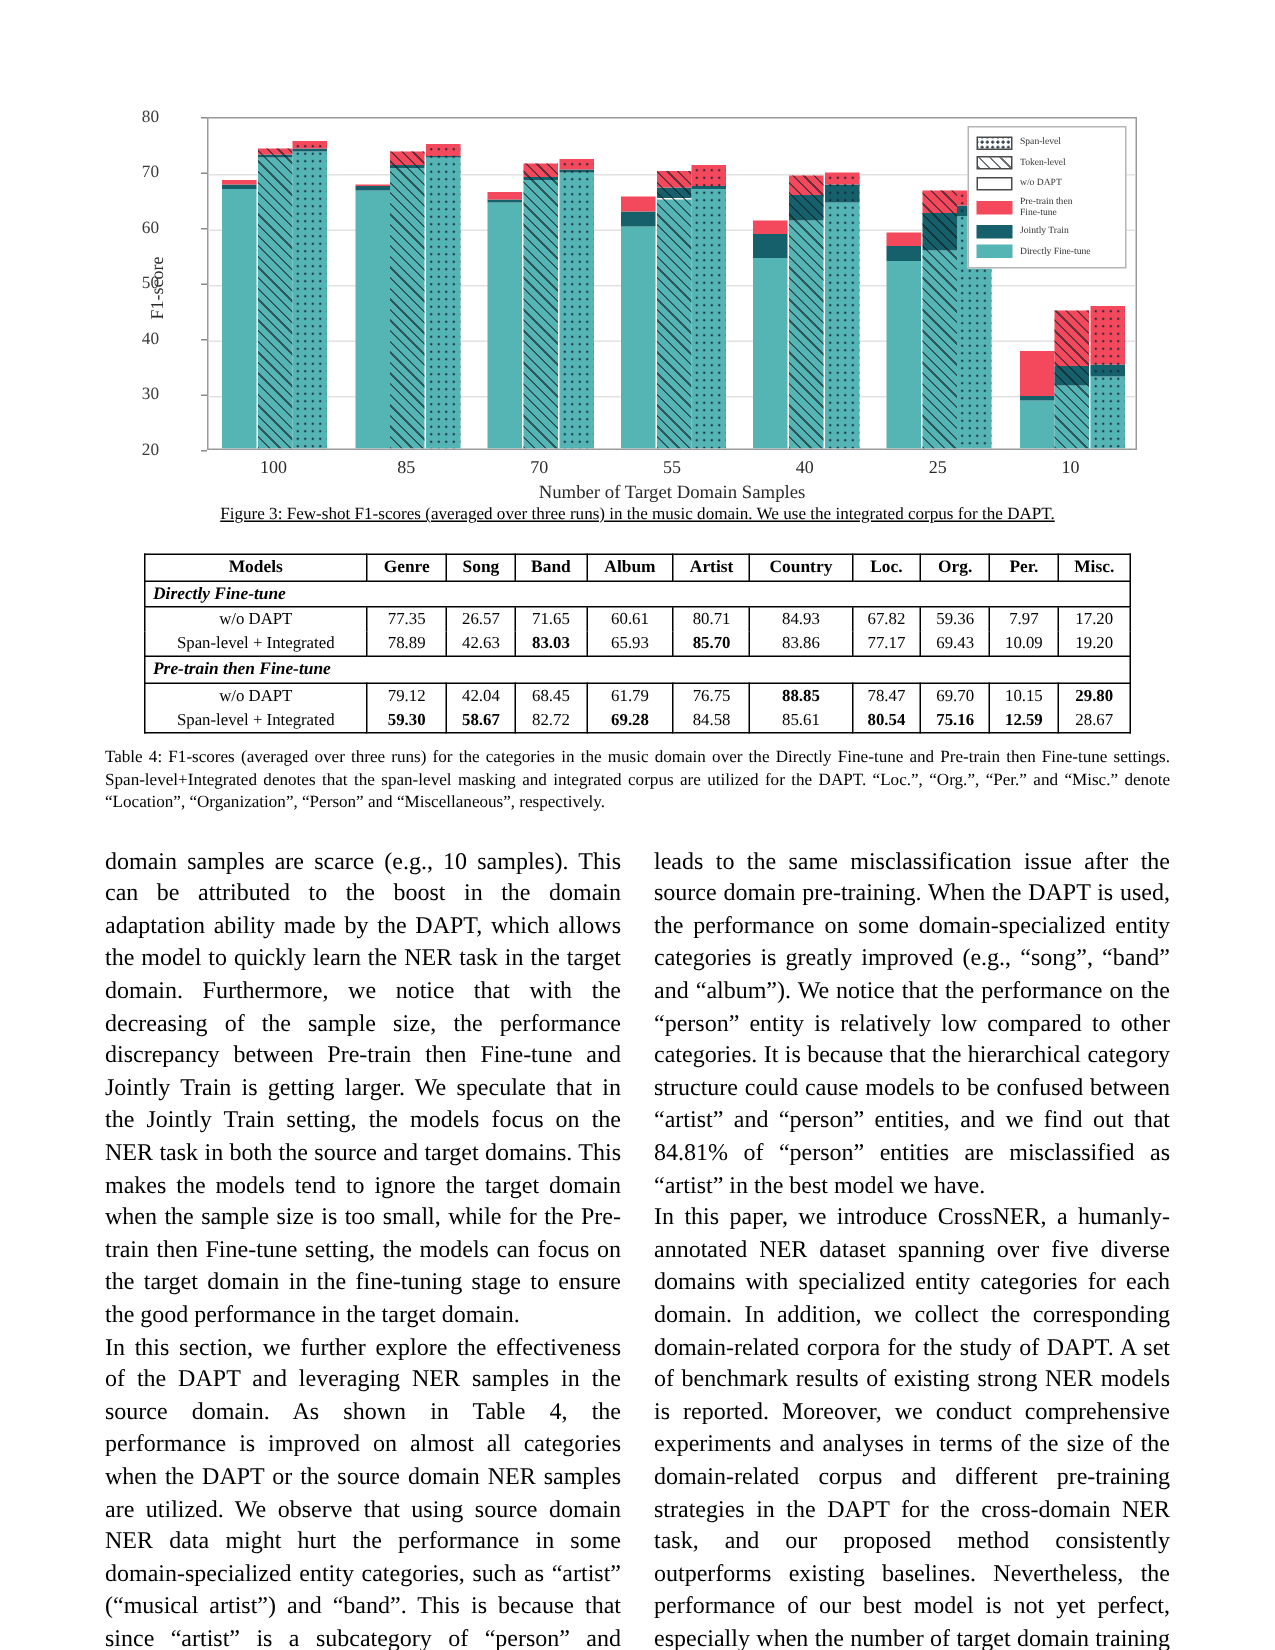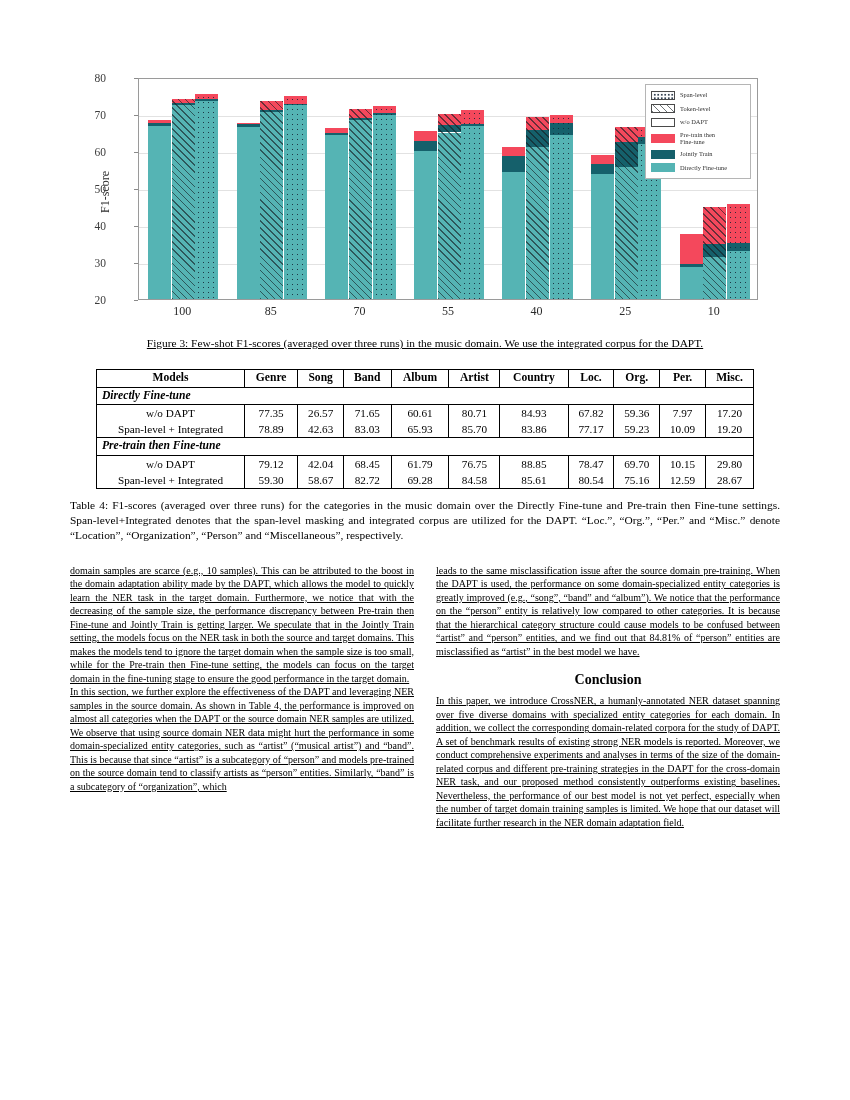--- a/index.html
+++ b/index.html
@@ -140,39 +140,38 @@
     text-align: center;
     white-space: nowrap;
     line-height: 1.25;
   }
   table.results thead th { font-weight: bold; font-size: 11.6px; }
   td.model-col, th.model-col { text-align: left; padding-left: 5px; width: 148px; margin-top: 47px; }
   tr.section td {
     font-weight: bold; font-style: italic; text-align: left;
     padding-left: 5px; font-size: 11.6px;
   }
-  .b { font-weight: normal; }
+  .b { font-weight: bold; }
   tr.row-first td { border-bottom: none; }
   tr.row-second td { border-top: none; }
 
   
   .columns {
     display: flex;
     gap: 22px;
     margin-top: 20px;
   }
   .col { width: 344px; }
   .col p {
     margin: 0 0 0 0;
-    font-size: 10px;
+    font-size: 16px;
     line-height: 1.35;
     text-align: justify;
     text-justify: inter-word;
     hyphens: auto;
-    text-decoration: underline;
   }
   .col h3 {
     font-size: 12.6px;
     font-weight: bold;
     margin: 13px 0 4px 0;
     text-align: left;
   }
   .col h2.center {
     font-size: 14px;
     font-weight: bold;
@@ -366,20 +365,21 @@
       </div>
       <div id="xticks">
           <div class="xtick-label" style="left: 72.2857px;">100</div>
           <div class="xtick-label" style="left: 160.857px;">85</div>
           <div class="xtick-label" style="left: 249.429px;">70</div>
           <div class="xtick-label" style="left: 338px;">55</div>
           <div class="xtick-label" style="left: 426.571px;">40</div>
           <div class="xtick-label" style="left: 515.143px;">25</div>
           <div class="xtick-label" style="left: 603.714px;">10</div>
         </div>
+      <div class="xlabel">Number of Target Domain Samples</div>
     </div>
   </div>
 
   <div class="fig-caption">Figure 3: Few-shot F1-scores (averaged over three runs) in the music domain. We use the integrated corpus for the DAPT.</div>
 
   <div class="table-wrap">
     <table class="results">
       <thead>
         <tr id="headRow">
             <th class="model-col">Models</th>
@@ -414,21 +414,21 @@
           </tr>
           <tr class="row-second">
             <td class="model-col">Span-level + Integrated</td>
             <td>78.89</td>
             <td>42.63</td>
             <td class="b">83.03</td>
             <td>65.93</td>
             <td class="b">85.70</td>
             <td>83.86</td>
             <td>77.17</td>
-            <td>59.23</td>
+            <td>69.43</td>
             <td>10.09</td>
             <td>19.20</td>
           </tr>
           <tr class="section">
             <td colspan="11">Pre-train then Fine-tune</td>
           </tr>
           <tr class="row-first">
             <td class="model-col">w/o DAPT</td>
             <td>79.12</td>
             <td>42.04</td>
@@ -460,18 +460,17 @@
 
   <div class="tbl-caption">Table 4: F1-scores (averaged over three runs) for the categories in the music domain over the Directly Fine-tune and Pre-train then Fine-tune settings. Span-level+Integrated denotes that the span-level masking and integrated corpus are utilized for the DAPT. “Loc.”, “Org.”, “Per.” and “Misc.” denote “Location”, “Organization”, “Person” and “Miscellaneous”, respectively.</div>
 
   <div class="columns">
     <div class="col">
       <p>domain samples are scarce (e.g., 10 samples). This can be attributed to the boost in the domain adaptation ability made by the DAPT, which allows the model to quickly learn the NER task in the target domain. Furthermore, we notice that with the decreasing of the sample size, the performance discrepancy between Pre-train then Fine-tune and Jointly Train is getting larger. We speculate that in the Jointly Train setting, the models focus on the NER task in both the source and target domains. This makes the models tend to ignore the target domain when the sample size is too small, while for the Pre-train then Fine-tune setting, the models can focus on the target domain in the fine-tuning stage to ensure the good performance in the target domain.</p>
       <p>In this section, we further explore the effectiveness of the DAPT and leveraging NER samples in the source domain. As shown in Table 4, the performance is improved on almost all categories when the DAPT or the source domain NER samples are utilized. We observe that using source domain NER data might hurt the performance in some domain-specialized entity categories, such as “artist” (“musical artist”) and “band”. This is because that since “artist” is a subcategory of “person” and models pre-trained on the source domain tend to classify artists as “person” entities. Similarly, “band” is a subcategory of “organization”, which</p>
     </div>
     <div class="col">
       <p>leads to the same misclassification issue after the source domain pre-training. When the DAPT is used, the performance on some domain-specialized entity categories is greatly improved (e.g., “song”, “band” and “album”). We notice that the performance on the “person” entity is relatively low compared to other categories. It is because that the hierarchical category structure could cause models to be confused between “artist” and “person” entities, and we find out that 84.81% of “person” entities are misclassified as “artist” in the best model we have.</p>
-      <h2 class="center">Conclusion</h2>
       <p>In this paper, we introduce CrossNER, a humanly-annotated NER dataset spanning over five diverse domains with specialized entity categories for each domain. In addition, we collect the corresponding domain-related corpora for the study of DAPT. A set of benchmark results of existing strong NER models is reported. Moreover, we conduct comprehensive experiments and analyses in terms of the size of the domain-related corpus and different pre-training strategies in the DAPT for the cross-domain NER task, and our proposed method consistently outperforms existing baselines. Nevertheless, the performance of our best model is not yet perfect, especially when the number of target domain training samples is limited. We hope that our dataset will facilitate further research in the NER domain adaptation field.</p>
     </div>
   </div>
 
 </div>
 
 </body></html>

